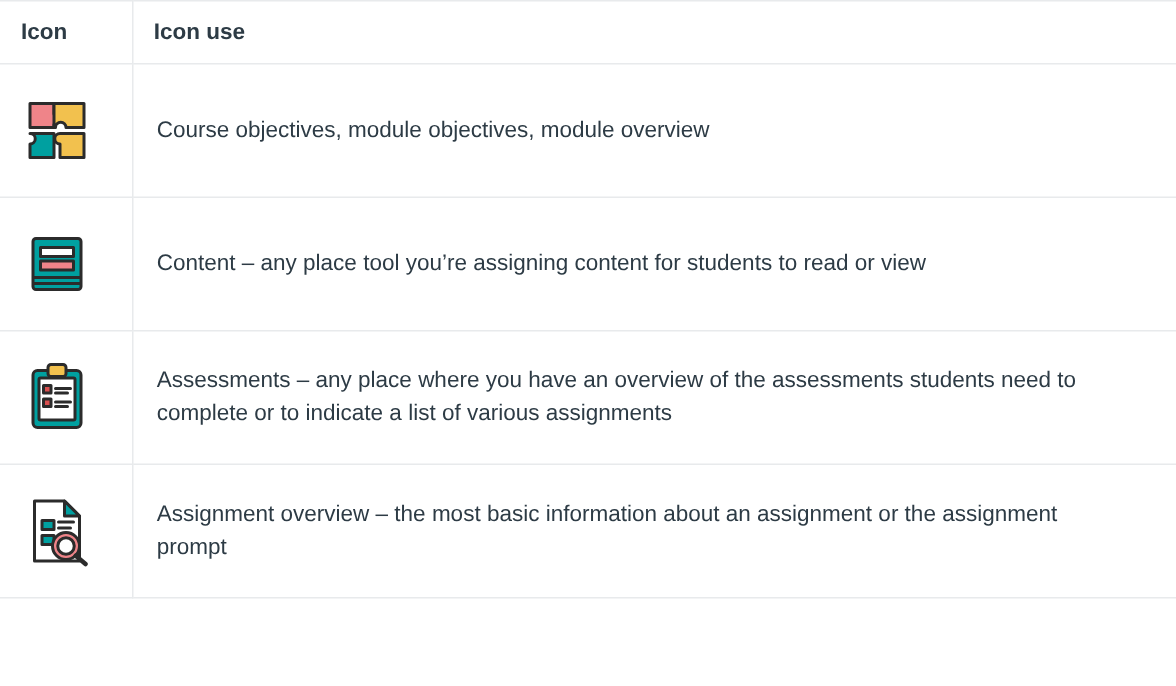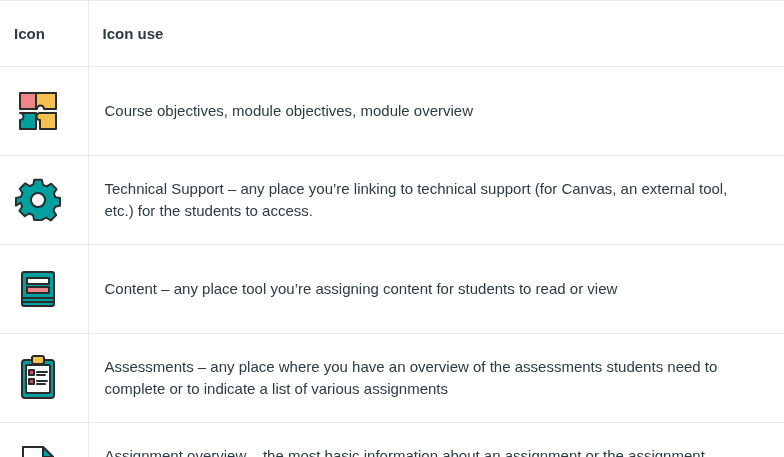--- a/index.html
+++ b/index.html
@@ -26,21 +26,21 @@
     vertical-align: middle;
     text-align: left;
   }
   col.col-icon { width: 88px; }
   col.col-use  { width: 696px; }
 
   thead th {
     font-size: 15px;
     font-weight: bold;
     color: #2d3b45;
-    padding: 24px 14px;
+    padding: 12px 14px;
     border-top: none;
     border-bottom: 1px solid #e8eaec;
   }
   thead th.th-icon { border-right: 1px solid #e8eaec; }
 
   tbody td.cell-icon {
     border-right: 1px solid #e8eaec;
     padding: 10px 0 10px 14px;
     height: 68px;
   }
@@ -82,31 +82,20 @@
               <path fill="#f2c14e" d="M26 6h16v16H30a3.5 3.5 0 0 0-7 0h-1V6h4z"></path>
               <path fill="#00a0a0" d="M6 26h16v16H6V33a3.5 3.5 0 0 0 0-7v0z"></path>
               <path fill="#f2c14e" d="M26 26h16v16H26V33a3.5 3.5 0 0 1 0-7v0z"></path>
             </g>
           </svg>
         </span>
       </td>
       <td class="cell-use">Course objectives, module objectives, module overview</td>
     </tr>
 
-    <tr>
-      <td class="cell-icon">
-        <span class="icon-wrap">
-          <svg width="48" height="48" viewBox="0 0 48 48">
-            <path fill="#00a0a0" stroke="#2b2b2b" stroke-width="2" stroke-linejoin="round" d="M20 3h8l1.2 5.2 4.1 1.7 4.4-2.9 5.7 5.7-2.9 4.4 1.7 4.1L47 22v8l-5.2 1.2-1.7 4.1 2.9 4.4-5.7 5.7-4.4-2.9-4.1 1.7L28 45h-8l-1.2-5.2-4.1-1.7-4.4 2.9-5.7-5.7 2.9-4.4-1.7-4.1L1 30v-8l5.2-1.2 1.7-4.1-2.9-4.4 5.7-5.7 4.4 2.9 4.1-1.7z" transform="translate(0,-1) scale(0.96) translate(1,2)"></path>
-            <circle cx="24" cy="24" r="7" fill="#ffffff" stroke="#2b2b2b" stroke-width="2"></circle>
-          </svg>
-        </span>
-      </td>
-      <td class="cell-use">Technical Support – any place you’re linking to technical support (for Canvas, an external tool, etc.) for the students to access.</td>
-    </tr>
 
     <tr>
       <td class="cell-icon">
         <span class="icon-wrap">
           <svg width="48" height="48" viewBox="0 0 48 48">
             <g stroke="#2b2b2b" stroke-width="2" stroke-linejoin="round">
               <rect x="8" y="7" width="32" height="34" rx="2" fill="#00a0a0"></rect>
               <rect x="13" y="13" width="22" height="6" fill="#ffffff"></rect>
               <rect x="13" y="22" width="22" height="6" fill="#ef8489"></rect>
               <path d="M8 33h32" fill="none"></path>

